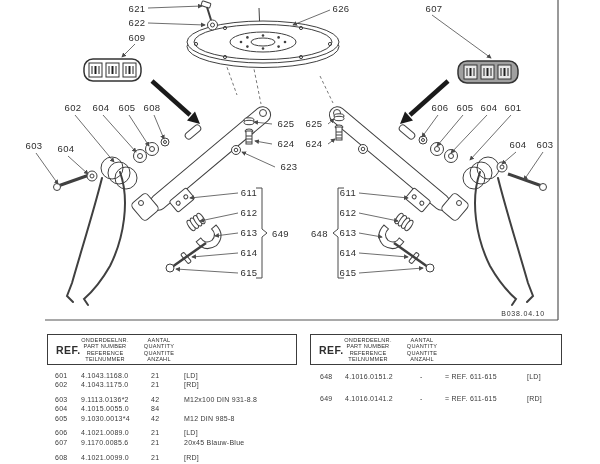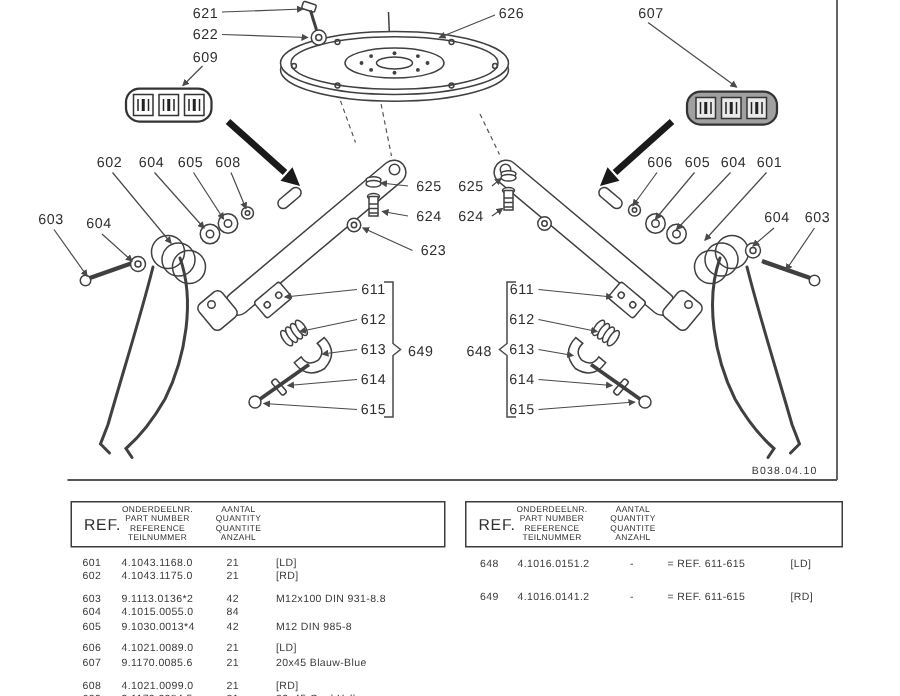--- a/index.html
+++ b/index.html
@@ -3,21 +3,21 @@
 <meta charset="utf-8">
 <style>
   html,body{margin:0;padding:0;background:#fff;width:600px;height:464px;overflow:hidden;}
   #page{position:relative;width:508px;height:464px;background:#ffffff;font-family:"Liberation Sans",sans-serif;color:#3a3a3a;}
   svg{position:absolute;left:0;top:0;}
   .callout{font-family:"Liberation Sans",sans-serif;font-size:9.5px;fill:#2e2e2e;letter-spacing:0.4px;text-anchor:middle;}
   .leader{stroke:#4a4a4a;stroke-width:0.8;}
   .bracket{stroke:#4a4a4a;stroke-width:1;fill:none;}
   .figcode{font-family:"Liberation Sans",sans-serif;font-size:7px;fill:#333;letter-spacing:0.8px;text-anchor:end;}
   .hdr-box{position:absolute;top:334px;width:248px;height:29px;border:1.5px solid #3c3c3c;background:#fff;}
-  .ref-label{position:absolute;left:8px;top:9px;font-size:10.5px;letter-spacing:0.5px;color:#2e2e2e;}
+  .ref-label{position:absolute;left:8px;top:9px;font-size:10.5px;letter-spacing:0.5px;color:#2e2e2e;font-weight:bold;}
   .hcol{position:absolute;top:2px;width:70px;text-align:center;font-size:5.6px;line-height:6.4px;letter-spacing:0.25px;color:#2e2e2e;}
   .c1{left:22px;}
   .c2{left:76px;}
   .rows{position:absolute;font-size:7px;letter-spacing:0.25px;color:#3a3a3a;}
   .row{line-height:9.8px;height:9.8px;white-space:nowrap;}
   .row.gap{margin-top:4.5px;}
   .row span{display:inline-block;vertical-align:top;}
   .rows-left{left:47px;top:370.5px;width:250px;}
   .rows-left .ref{width:26px;padding-left:8px;}
   .rows-left .part{width:70px;}

